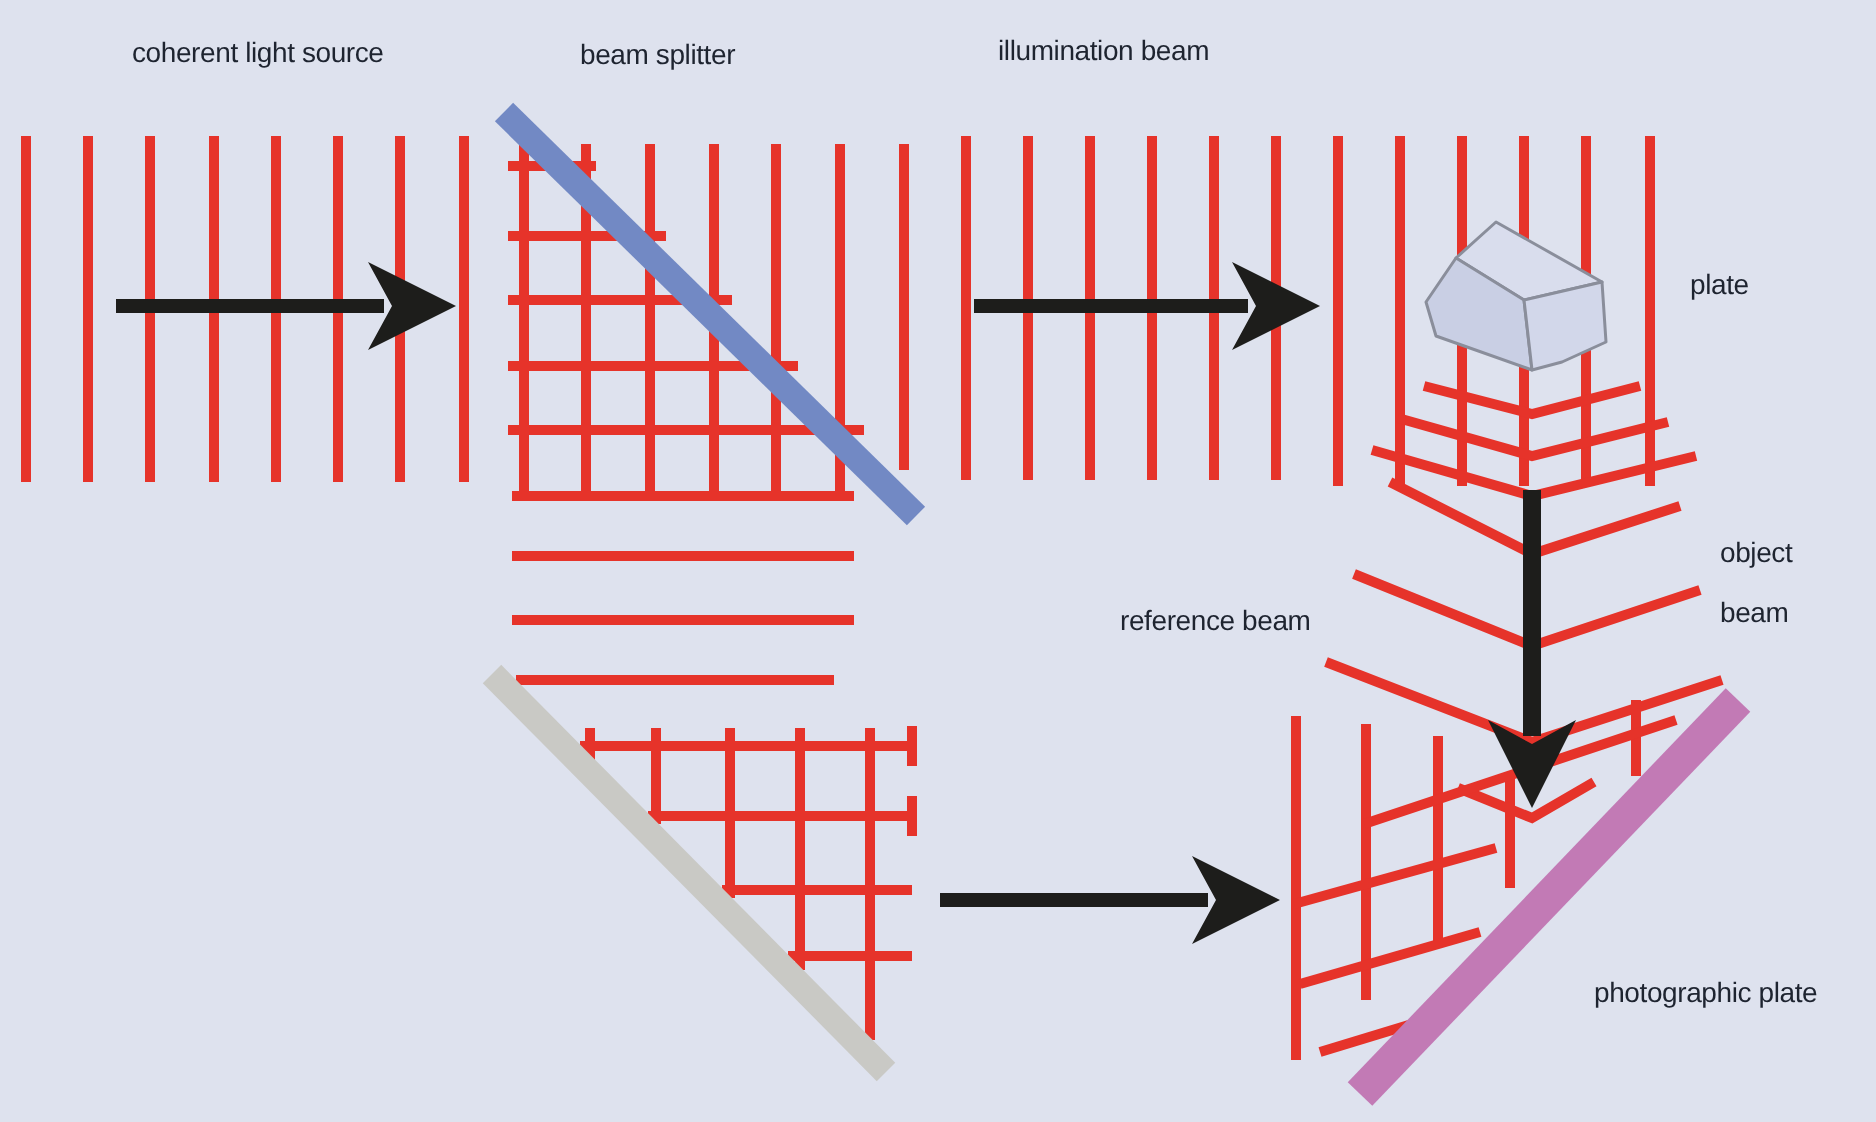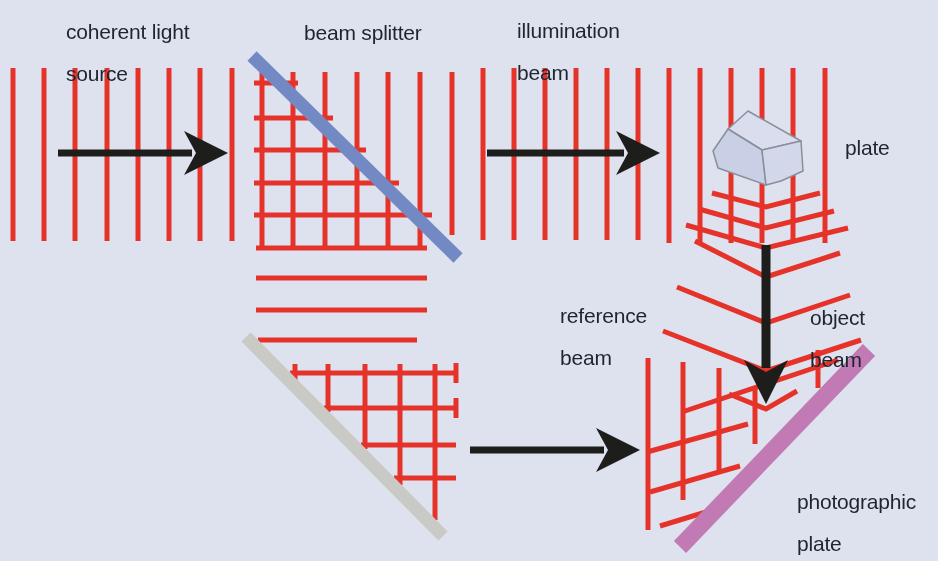--- a/index.html
+++ b/index.html
@@ -20,21 +20,21 @@
     position:relative;width:938px;height:561px;overflow:hidden;
     background:var(--background);
     font-family:"Liberation Sans","DejaVu Sans",sans-serif;
   }
   #diagram-svg{position:absolute;left:0;top:0;}
   .red{stroke:var(--wavefront-red);stroke-width:5;fill:none;}
   .black-shaft{stroke:var(--arrow-black);fill:none;}
   .black-head{fill:var(--arrow-black);stroke:none;}
   .label{
     position:absolute;color:var(--label-text);
-    font-size:21px;line-height:42px;letter-spacing:-0.2px;
+    font-size:14px;line-height:30px;letter-spacing:-0.2px;
     white-space:normal;
   }
 </style>
 </head>
 <body>
 
 <div id="canvas">
 
   <svg id="diagram-svg" width="938" height="561" viewBox="0 0 938 561">
 
@@ -148,25 +148,25 @@
       <polygon class="black-head" points="640,450 596,428 608,450 596,472"></polygon>
     </g>
     <g>
       <line class="black-shaft" stroke-width="9" x1="766" y1="245" x2="766" y2="368"></line>
       <polygon class="black-head" points="766,404 744,360 766,372 788,360"></polygon>
     </g>
   </svg>
 
   <div class="label" style="left:66px;top:11px;width:150px;">coherent light source</div>
 
-  <div class="label" style="left:304px;top:12px;width:200px;">beam splitter</div>
+  <div class="label" style="left:290px;top:12px;width:200px;">beam splitter</div>
 
-  <div class="label" style="left:517px;top:10px;width:130px;">illumination beam</div>
+  <div class="label" style="left:499px;top:10px;width:130px;">illumination beam</div>
 
   <div class="label" style="left:845px;top:127px;width:90px;">plate</div>
 
-  <div class="label" style="left:810px;top:261px;width:70px;margin-top:36px;">object beam</div>
+  <div class="label" style="left:860px;top:261px;width:70px;">object beam</div>
 
   <div class="label" style="left:512px;top:295px;width:110px;margin-left:48px;">reference beam</div>
 
 
   <div class="label" style="left:773px;top:481px;width:145px;margin-left:24px;">photographic plate</div>
 </div>
 
 </body></html>

